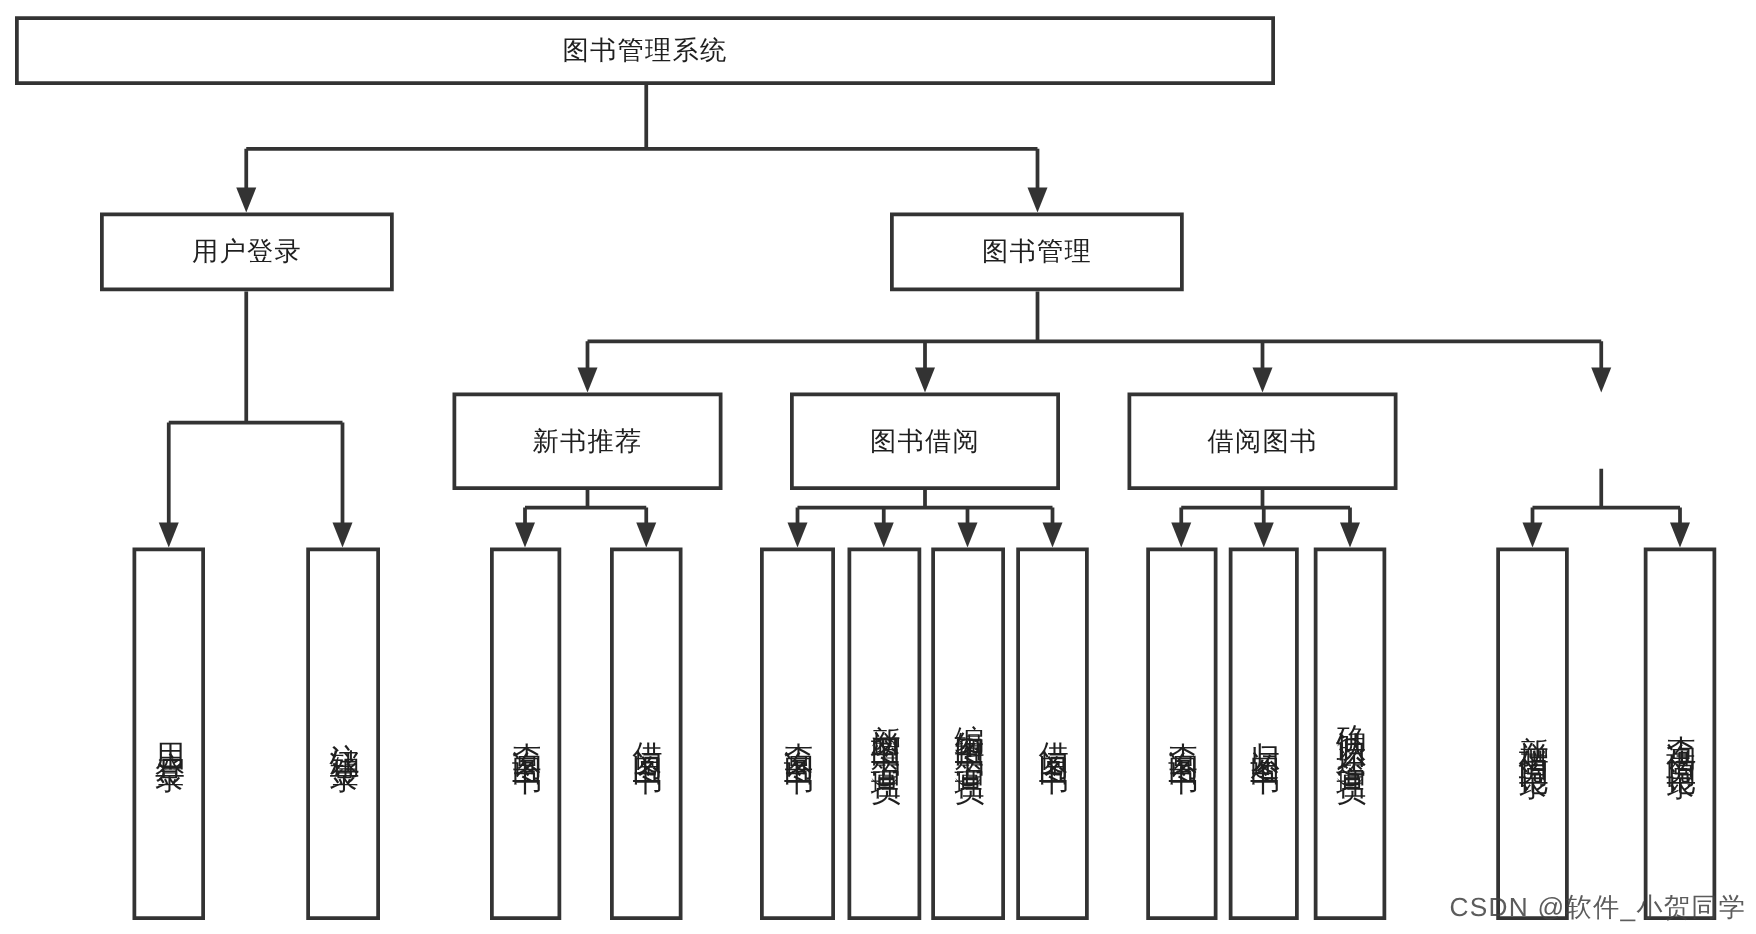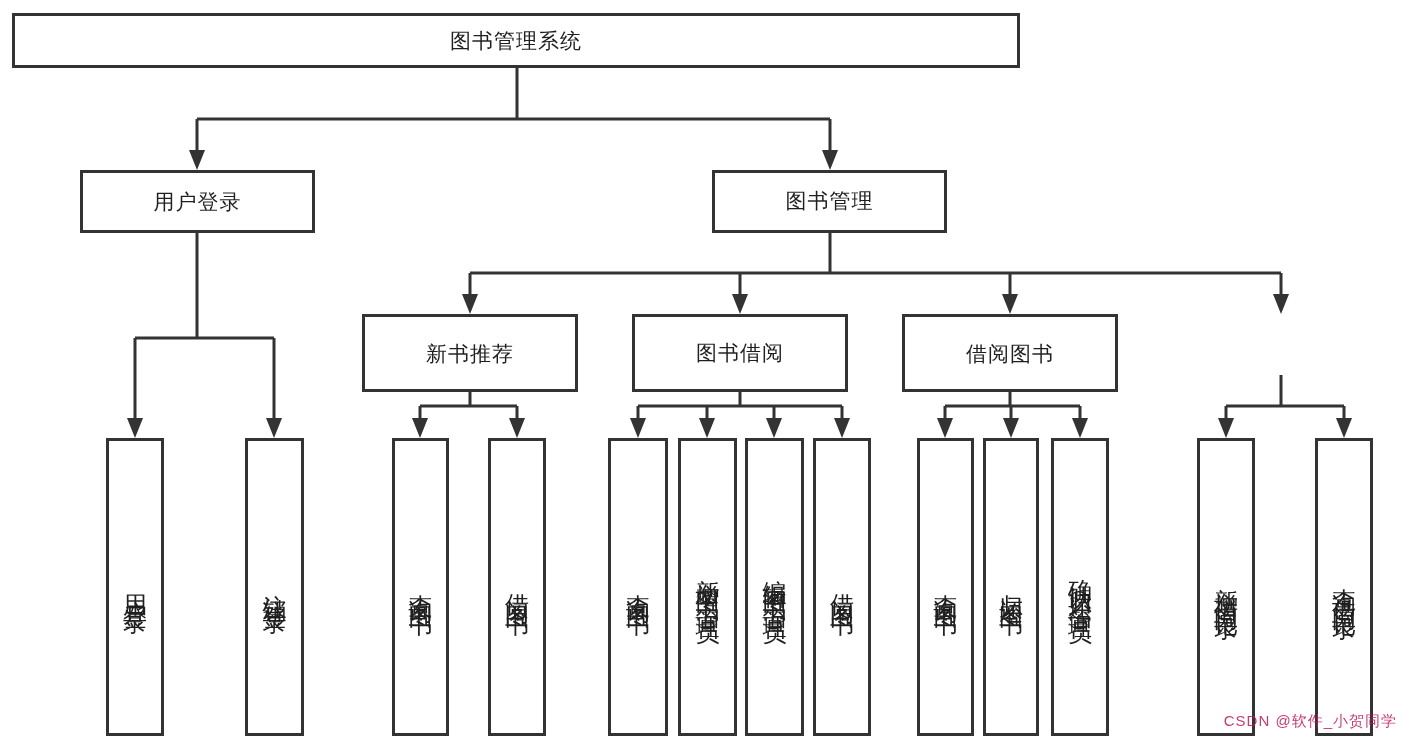--- a/index.html
+++ b/index.html
@@ -58,22 +58,22 @@
   }
   .lvl2 {
     top: 170px;
     height: 63px;
     width: 235px;
   }
   #watermark {
     position: absolute;
     top: 712px;
     right: 8px;
-    font-size: 15px;
-    color: #be185d;
+    font-size: 21px;
+    color: #404040;
     letter-spacing: 1px;
     opacity: 0.85;
     white-space: nowrap;
     z-index: 5;
   }
 </style>
 </head>
 <body>
 
 <div id="canvas">

